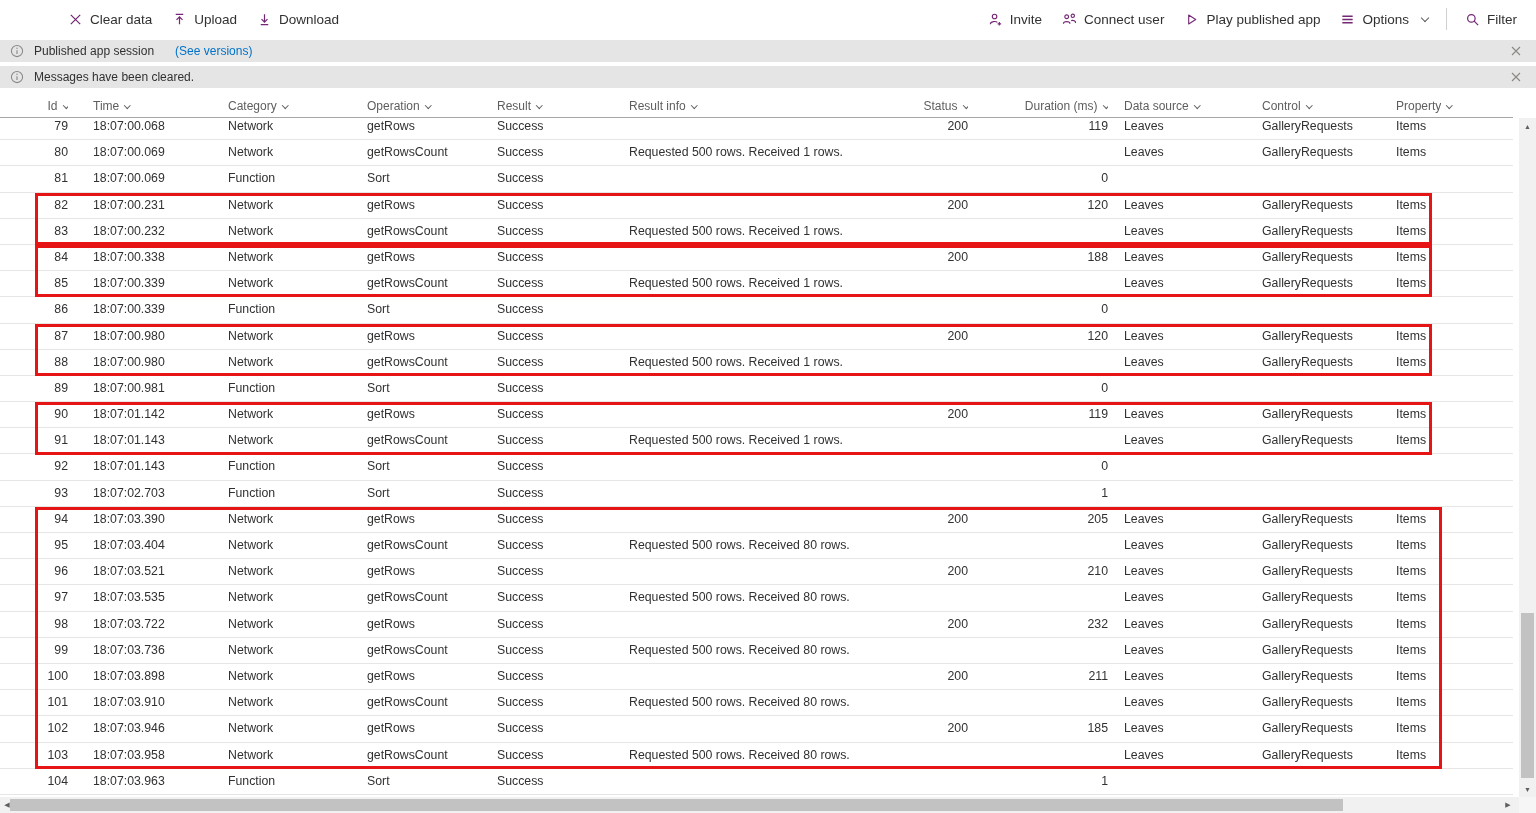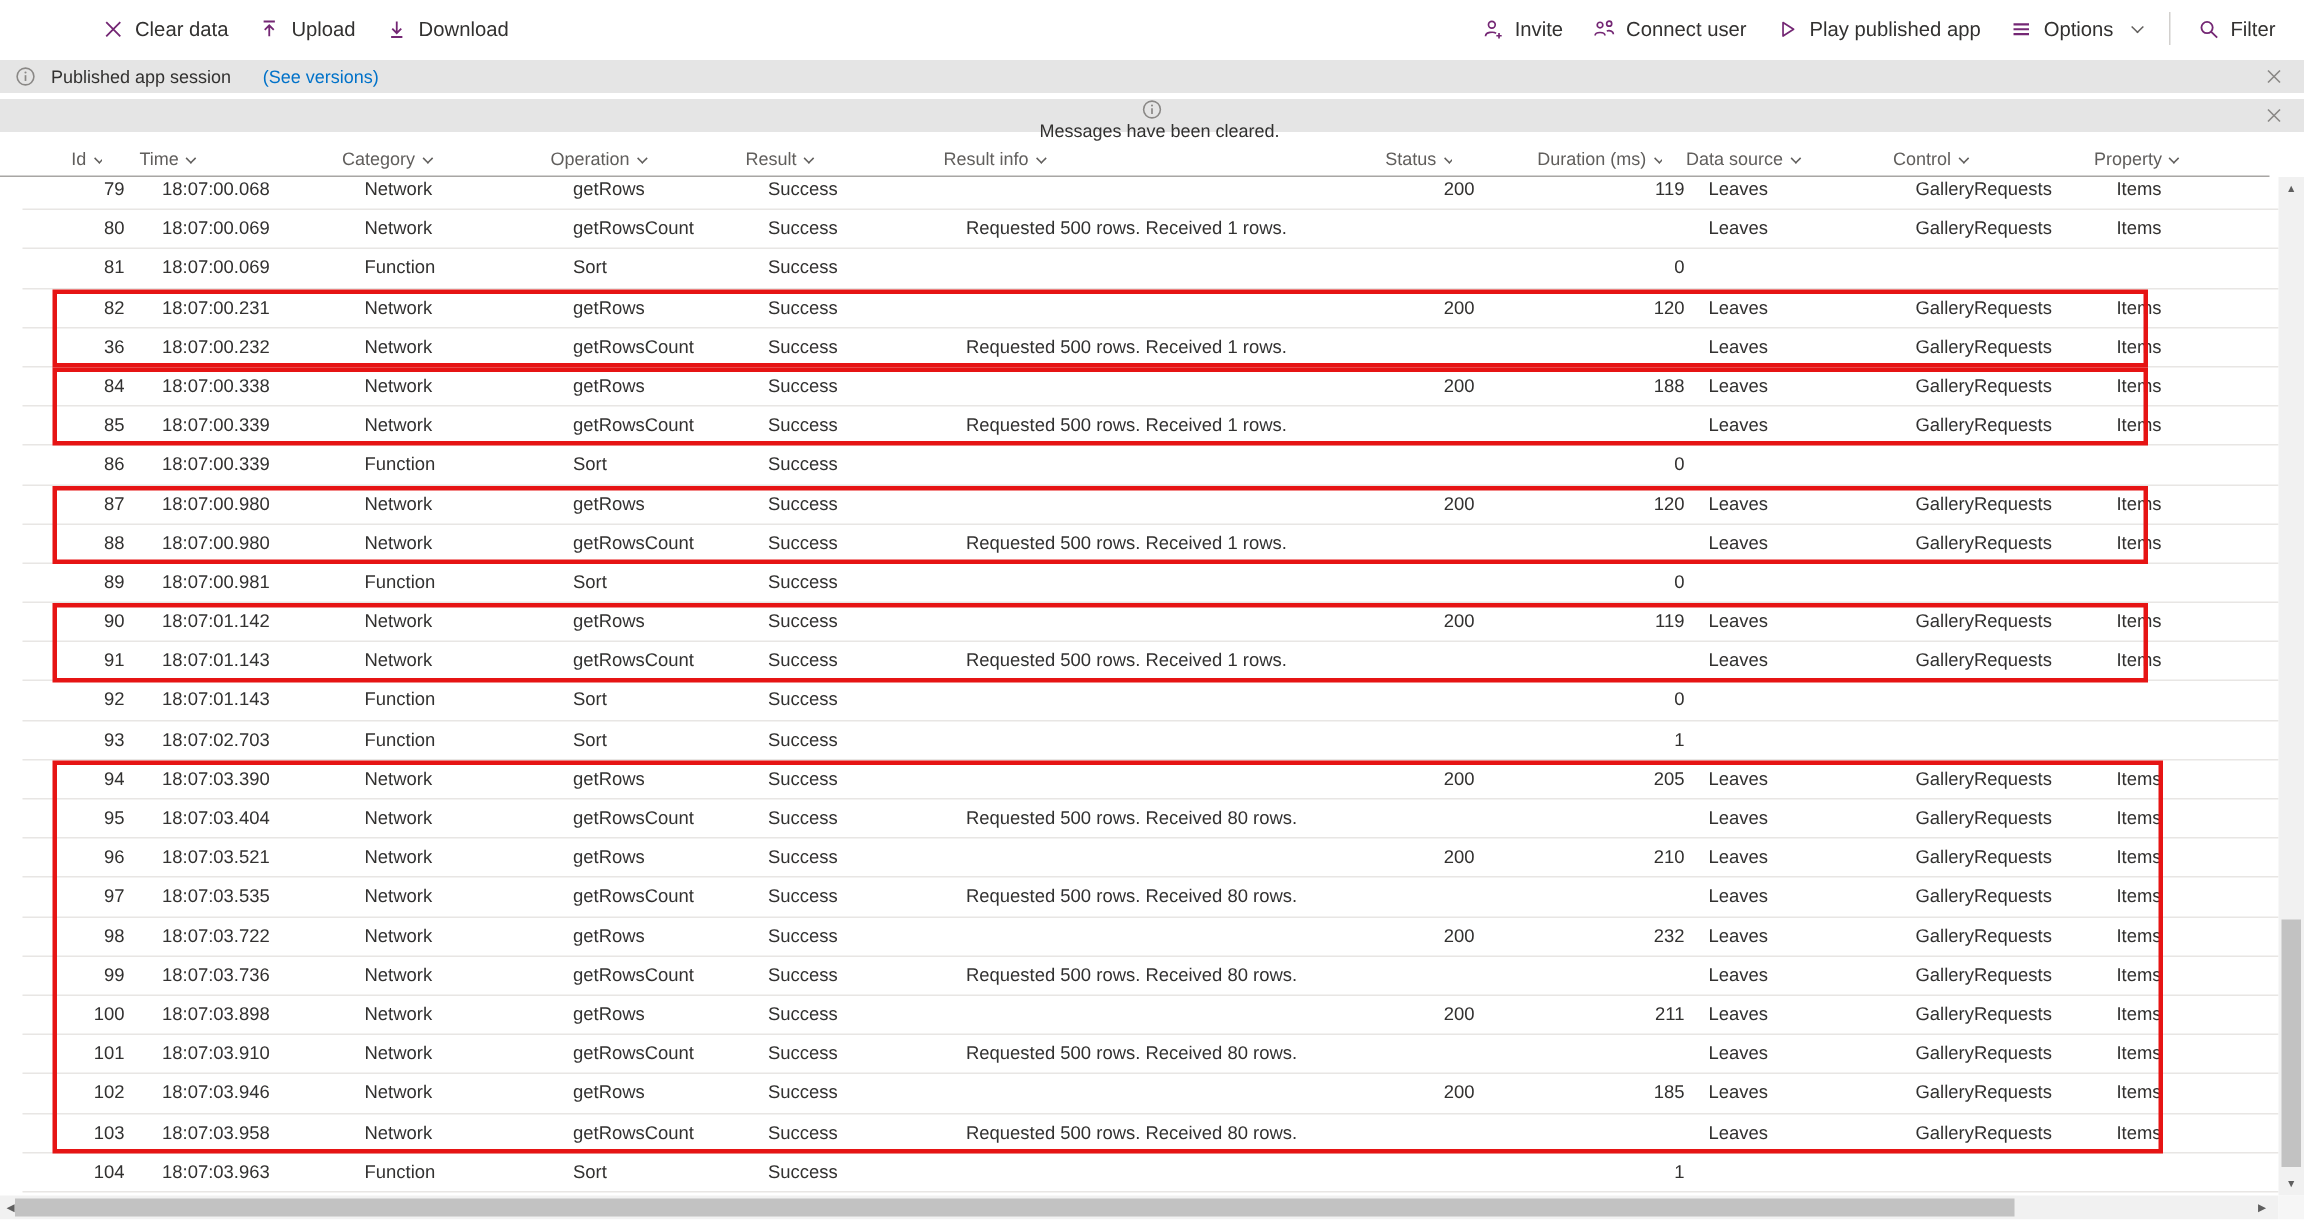--- a/index.html
+++ b/index.html
@@ -34,21 +34,21 @@
            font-size:12px; color:#605e5c; }
   .hcell { display:flex; align-items:center; overflow:hidden; white-space:nowrap; cursor:pointer; }
   .chev { display:inline-block; width:4.5px; height:4.5px; border-right:1px solid #605e5c;
           border-bottom:1px solid #605e5c; transform:rotate(45deg); margin-left:6px; margin-bottom:2px; flex:0 0 auto;}
   .hcell.cell-0 { justify-content:flex-end; }
   .hcell.cell-6, .hcell.cell-7 { justify-content:flex-end; }
   .hcell.cell-1 { padding-left:25px; }
   .hcell.cell-8 { padding-left:16px; }
 
   .tbody { position:absolute; top:118px; left:0; width:1519px; height:679px; overflow:hidden; }
-  #rows { margin-top:-4px;padding-left:15px; }
+  #rows { margin-top:-4px; }
   .row { display:grid; width:1513px; height:26.2px; line-height:25.2px;
          grid-template-columns:68px 160px 139px 130px 132px 239px 100px 140px 154px 134px 76px;
          border-bottom:1px solid #e8e6e4; cursor:pointer; }
   .cell { font-size:12.3px; color:#323130; overflow:hidden; white-space:nowrap; }
   .cell.cell-0 { text-align:right; }
   .cell.cell-1 { padding-left:25px; }
   .cell.cell-6, .cell.cell-7 { text-align:right; }
   .cell.cell-8 { padding-left:16px; }
 
   
@@ -144,21 +144,21 @@
       </svg>
   </span>
   <span>Published app session</span>
   <a>(See versions)</a>
   <button class="msg-close">
     <svg width="10" height="10" viewBox="0 0 10 10">
         <path d="M1 1 L9 9 M9 1 L1 9" stroke="#8a8886" stroke-width="1.1"></path>
       </svg>
   </button>
 </div>
-<div class="msgbar" style="top:66px;flex-direction:column;">
+<div class="msgbar" style="top:66px;">
   <span class="info-ic">
     <svg width="14" height="14" viewBox="0 0 16 16">
         <circle cx="8" cy="8" r="6.4" stroke="#8a8886" stroke-width="1.2" fill="none"></circle>
         <path d="M8 7 V11.4" stroke="#8a8886" stroke-width="1.3"></path>
         <circle cx="8" cy="4.9" r="0.8" fill="#8a8886"></circle>
       </svg>
   </span>
   <span>Messages have been cleared.</span>
   <button class="msg-close">
     <svg width="10" height="10" viewBox="0 0 10 10">
@@ -261,21 +261,21 @@
         <div class="cell cell-3">getRows</div>
         <div class="cell cell-4">Success</div>
         <div class="cell cell-5"></div>
         <div class="cell cell-6">200</div>
         <div class="cell cell-7">120</div>
         <div class="cell cell-8">Leaves</div>
         <div class="cell cell-9">GalleryRequests</div>
         <div class="cell cell-10">Items</div>
       </div>
       <div class="row">
-        <div class="cell cell-0">36</div>
+        <div class="cell cell-0">83</div>
         <div class="cell cell-1">18:07:00.232</div>
         <div class="cell cell-2">Network</div>
         <div class="cell cell-3">getRowsCount</div>
         <div class="cell cell-4">Success</div>
         <div class="cell cell-5">Requested 500 rows. Received 1 rows.</div>
         <div class="cell cell-6"></div>
         <div class="cell cell-7"></div>
         <div class="cell cell-8">Leaves</div>
         <div class="cell cell-9">GalleryRequests</div>
         <div class="cell cell-10">Items</div>

